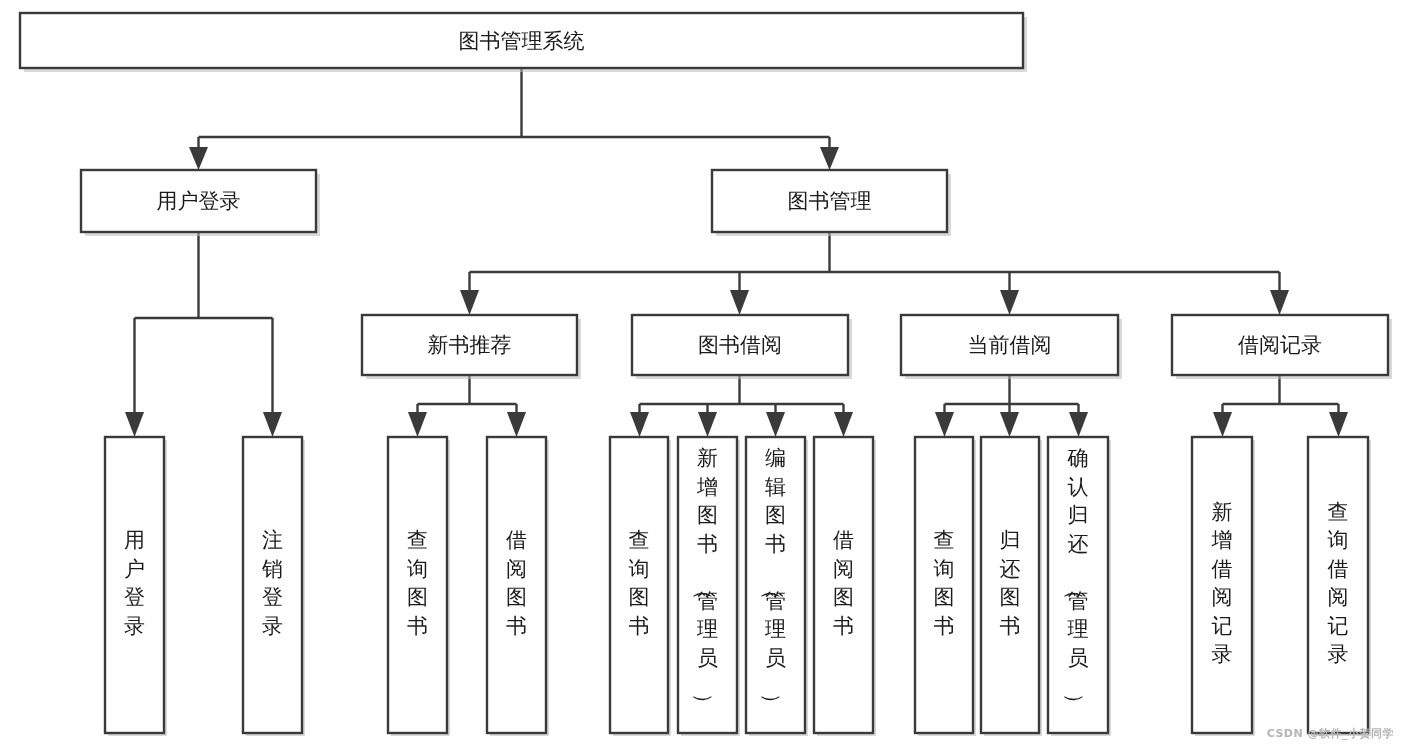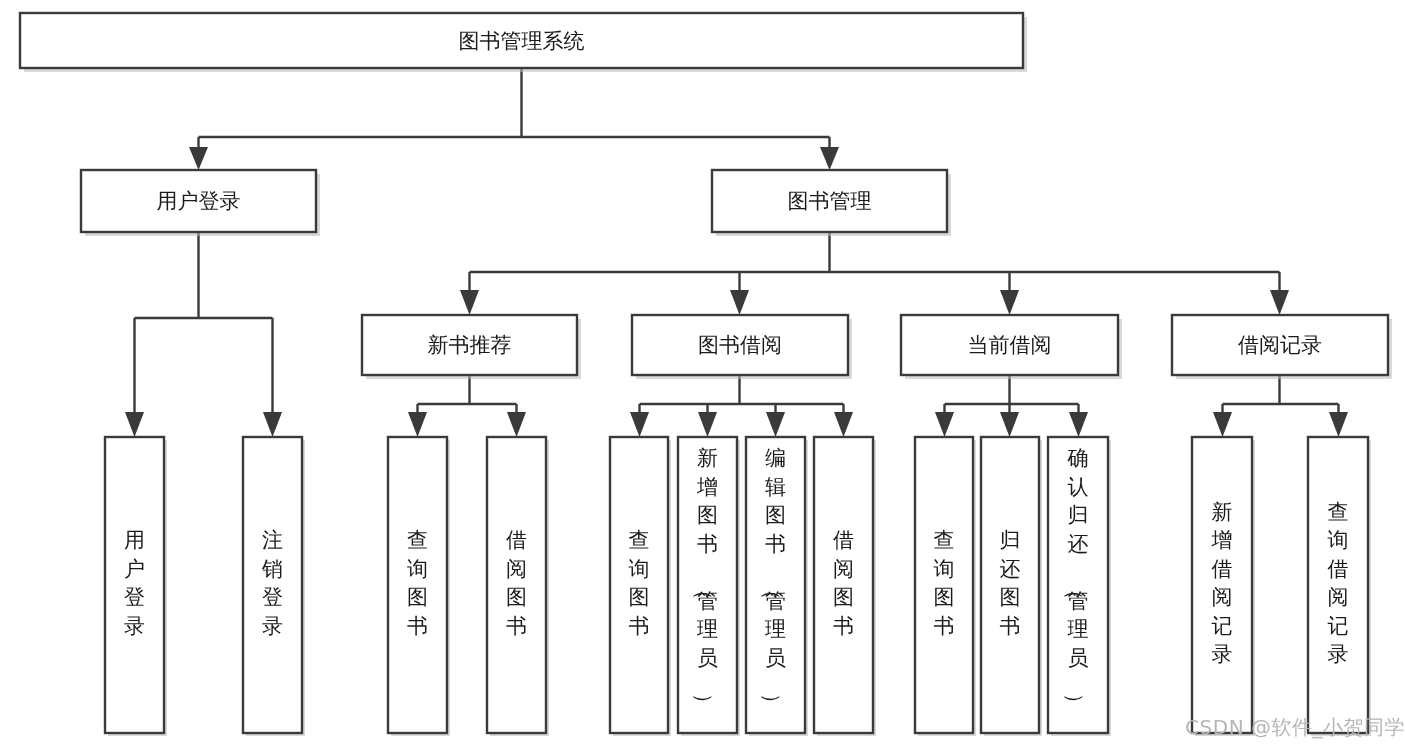--- a/index.html
+++ b/index.html
@@ -53,28 +53,29 @@
     stroke-width: 2.4;
     fill: none;
     stroke-linecap: butt;
   }
   .arrow-head {
     fill: #3a3a3a;
     stroke: none;
   }
   #watermark {
     position: absolute;
-    right: 0;
+    right: 11px;
     bottom: 6px;
     font-family: "DejaVu Sans", "Liberation Sans", sans-serif;
-    font-size: 20px;
+    font-size: 11px;
     color: #b5b5b5;
     white-space: nowrap;
     pointer-events: none;
     letter-spacing: 0.5px;
+    font-weight: bold;
   }
 </style>
 </head>
 <body>
 
 <div id="diagram-root">
   <svg id="tree-svg" viewBox="0 0 1405 747" xmlns="http://www.w3.org/2000/svg">
 
     <g>
 

